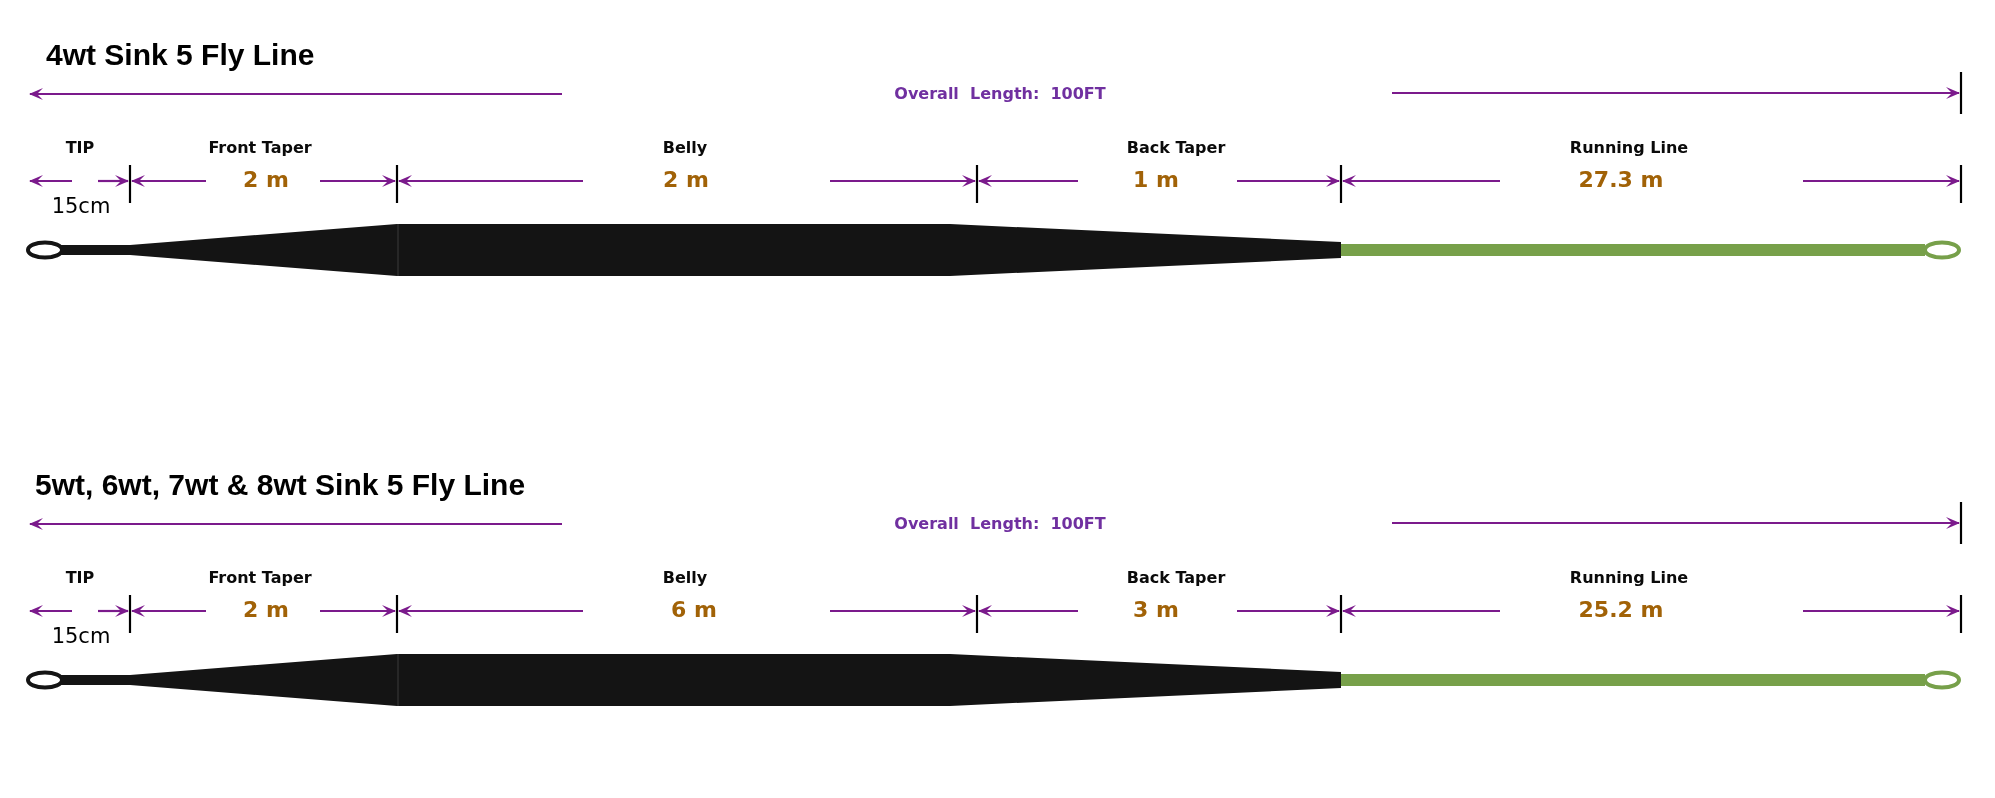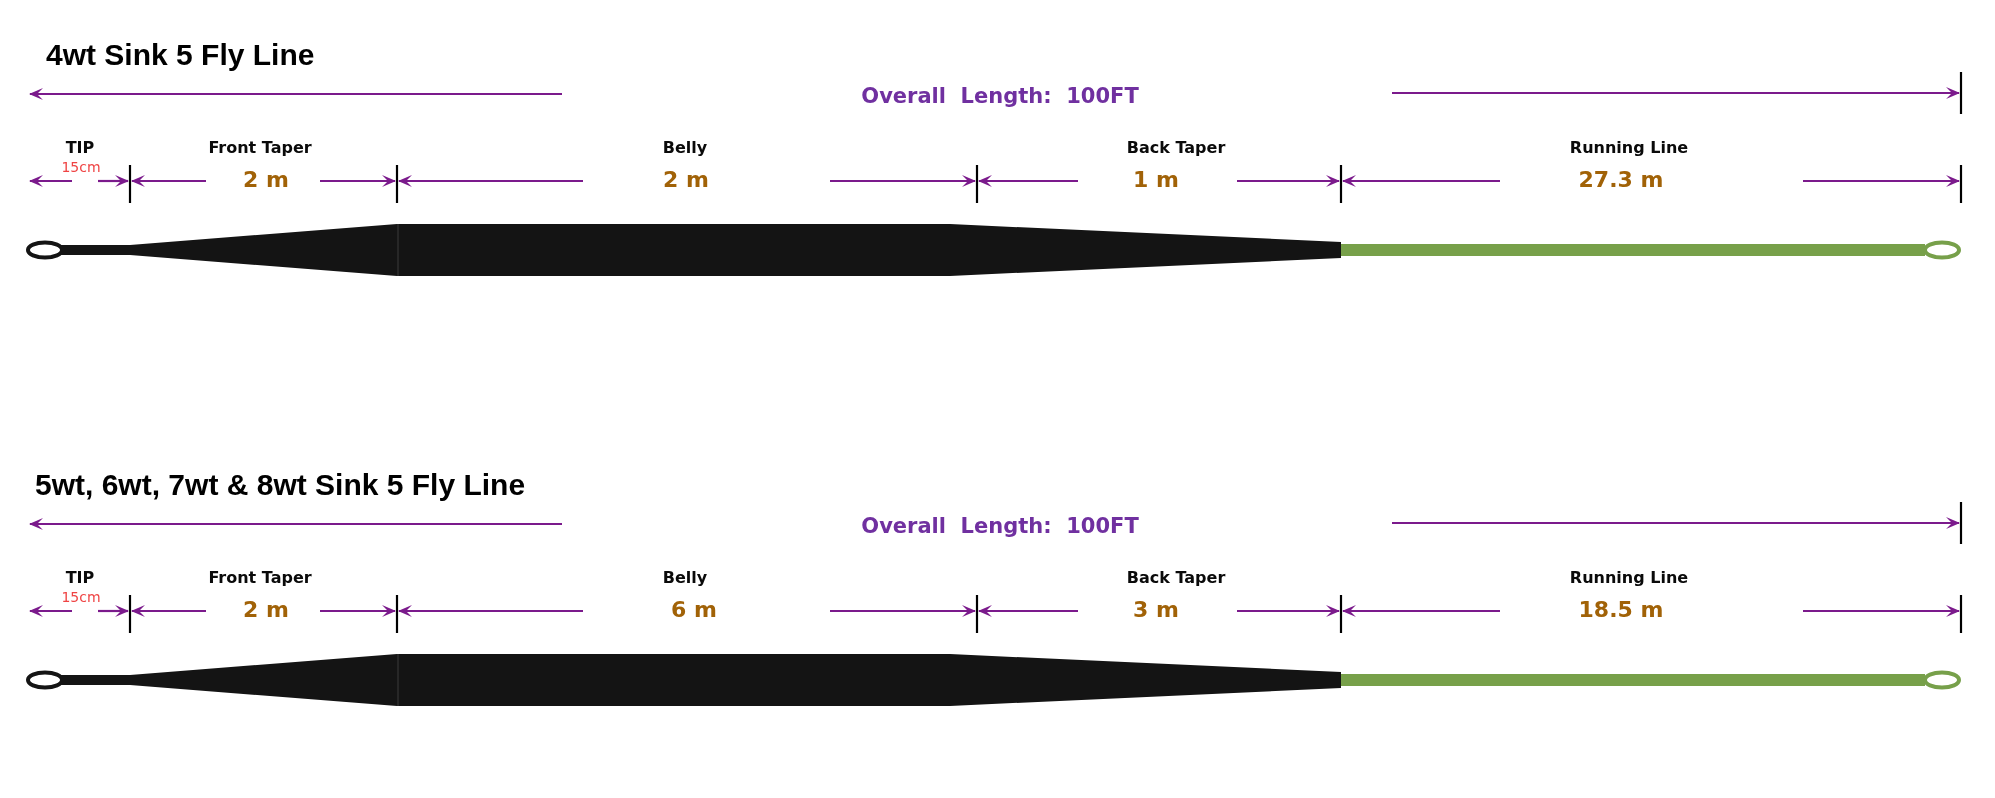--- a/index.html
+++ b/index.html
@@ -1,23 +1,23 @@
 <!DOCTYPE html>
 <html><head>
   <meta charset="utf-8">
   <style>
     html, body { margin: 0; padding: 0; background: #ffffff; }
     body { width: 1995px; height: 798px; position: relative; overflow: hidden; font-family: "Liberation Sans", sans-serif; }
     .panel { position: absolute; left: 0; width: 1995px; height: 330px; }
     .panel svg { position: absolute; left: 0; top: 0; }
     .title { position: absolute; left: 35px; font-family: "Liberation Sans", sans-serif; font-weight: bold; font-size: 30px; color: #000; white-space: nowrap; line-height: 1; }
-    .overall { position: absolute; font-family: "DejaVu Sans", sans-serif; font-weight: bold; font-size: 21px; color: #7030a0; white-space: pre; line-height: 1; transform: translateX(-50%); }
+    .overall { position: absolute; font-family: "DejaVu Sans", sans-serif; font-weight: bold; font-size: 16px; color: #7030a0; white-space: pre; line-height: 1; transform: translateX(-50%); }
     .seg-name { position: absolute; font-family: "DejaVu Sans", sans-serif; font-weight: bold; font-size: 16px; color: #0a0a0a; white-space: nowrap; line-height: 1; transform: translateX(-50%); }
     .seg-len { position: absolute; font-family: "DejaVu Sans", sans-serif; font-weight: bold; font-size: 22px; color: #a16207; white-space: nowrap; line-height: 1; transform: translateX(-50%); }
-    .seg-len.tip { font-size: 14px; font-weight: normal; color: #ef4444; }
+    .seg-len.tip { font-size: 21px; font-weight: normal; color: #000000; margin-top: 36px; }
   </style>
 </head>
 <body>
 
 <div class="panel" style="top:0px;">
   <svg width="1995" height="330" viewBox="0 0 1995 330">
     <defs>
       <marker id="ahL1" viewBox="0 0 14 12" refX="1" refY="6" markerWidth="14" markerHeight="12" orient="auto" markerUnits="userSpaceOnUse">
         <path d="M14,0 L0,6 L14,12 L8,6 Z" fill="#7b1a8c"></path>
       </marker>
@@ -143,14 +143,14 @@
   <div class="seg-name" style="left:260px; top:140px;">Front Taper</div>
   <div class="seg-len" style="left:266px; top:169px;">2 m</div>
 
   <div class="seg-name" style="left:685px; top:140px;">Belly</div>
   <div class="seg-len" style="left:694px; top:169px;">6 m</div>
 
   <div class="seg-name" style="left:1176px; top:140px;">Back Taper</div>
   <div class="seg-len" style="left:1156px; top:169px;">3 m</div>
 
   <div class="seg-name" style="left:1629px; top:140px;">Running Line</div>
-  <div class="seg-len" style="left:1621px; top:169px;">18.5 m</div>
+  <div class="seg-len" style="left:1621px; top:169px;">25.2 m</div>
 </div>
 
 </body></html>

